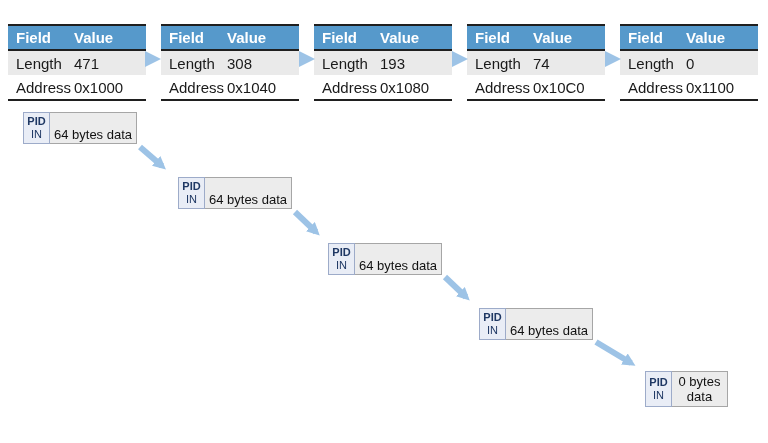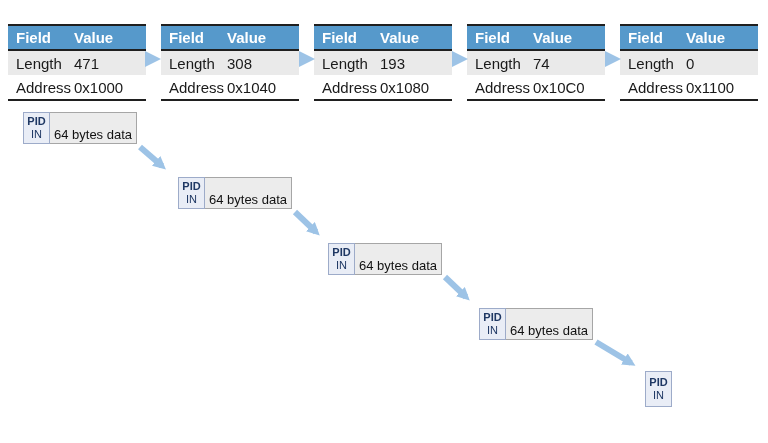--- a/index.html
+++ b/index.html
@@ -160,20 +160,23 @@
     <div class="data-cell">
       <span>64 bytes data</span>
     </div>
   </div>
 
   <div class="packet p5">
     <div class="pid-cell">
       <span class="pid">PID</span>
       <span class="in">IN</span>
     </div>
+    <div class="data-cell">
+      <span>0 bytes data</span>
+    </div>
   </div>
 
   <svg class="overlay" width="768" height="443" viewBox="0 0 768 443" aria-hidden="true">
     <defs>
       <marker id="ah" viewBox="0 0 10 10" refX="6" refY="5" markerWidth="13" markerHeight="13" markerUnits="userSpaceOnUse" orient="auto">
         <path d="M0,0 L10,5 L0,10 z" class="arrow-head"></path>
       </marker>
     </defs>
     <polygon class="gap-tri" points="145,51 145,67 161,59"></polygon>
     <polygon class="gap-tri" points="299,51 299,67 315,59"></polygon>

